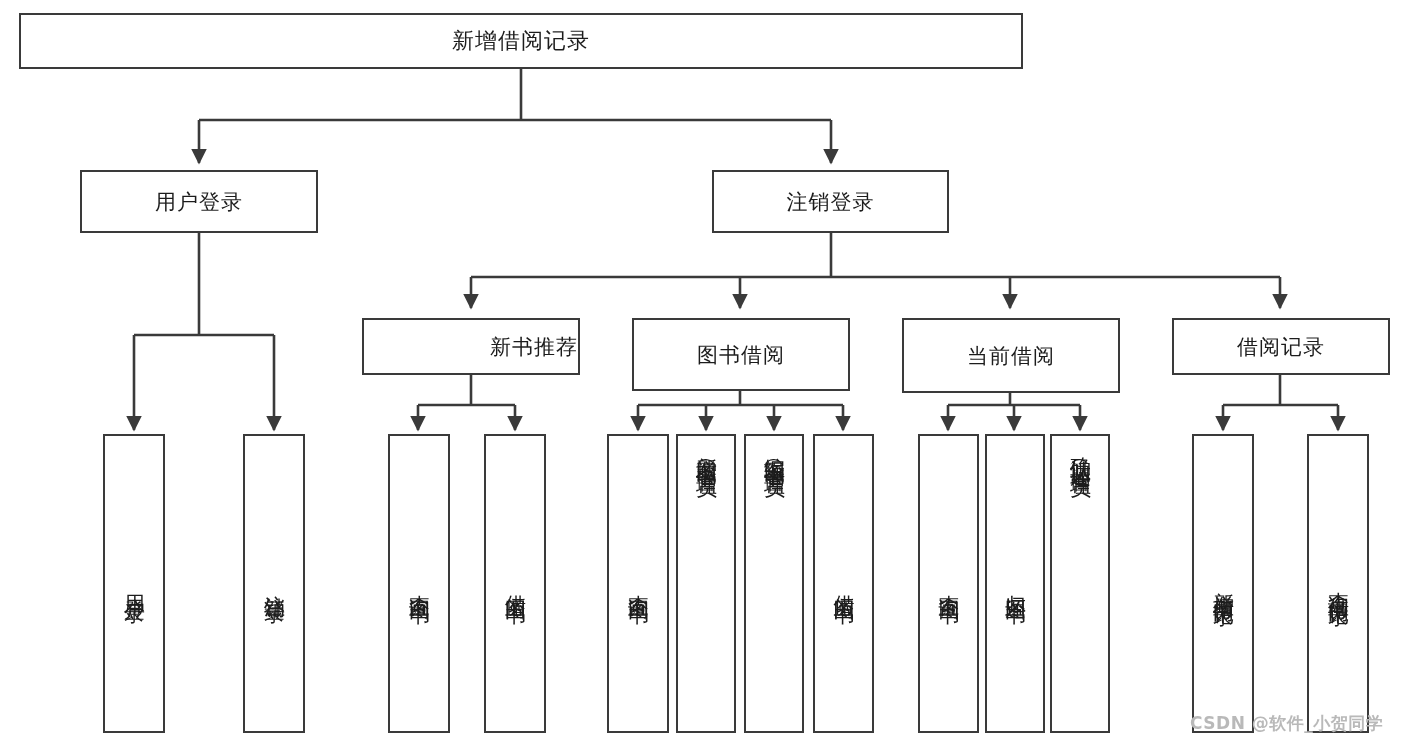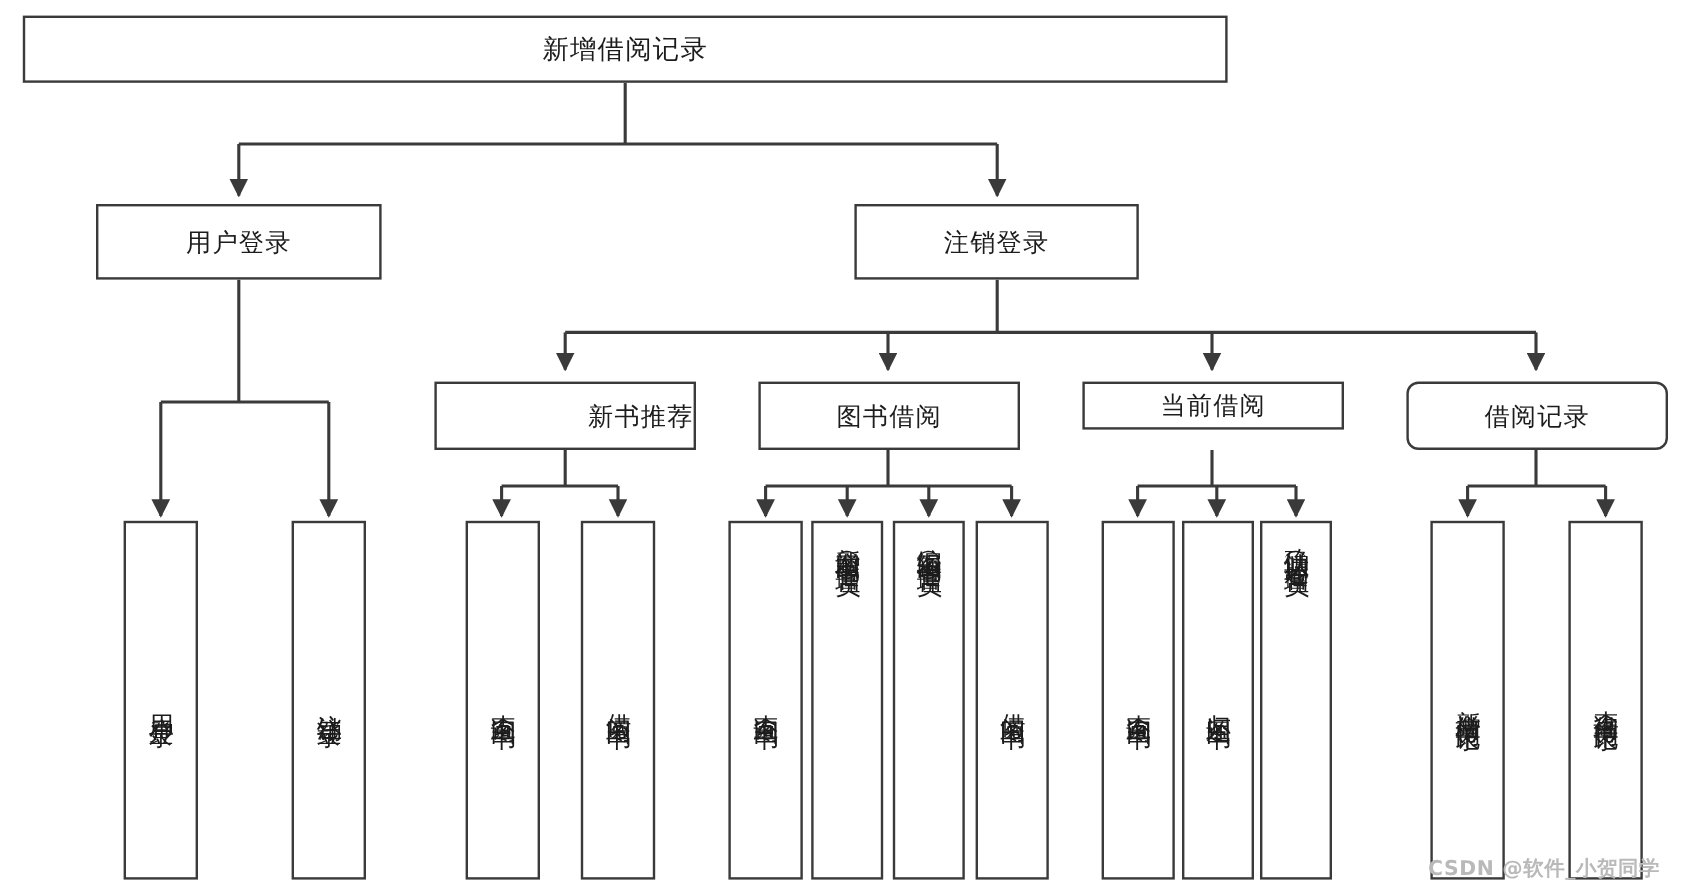--- a/index.html
+++ b/index.html
@@ -127,27 +127,27 @@
   <div class="node h" style="left:80px; top:170px; width:238px; height:63px;">
     <span>用户登录</span>
   </div>
   <div class="node h" style="left:712px; top:170px; width:237px; height:63px;">
     <span>注销登录</span>
   </div>
 
   <div class="node h" style="left:362px; top:318px; width:218px; height:57px;justify-content:flex-end;">
     <span>新书推荐</span>
   </div>
-  <div class="node h" style="left:632px; top:318px; width:218px; height:57px;">
+  <div class="node h" style="left:632px; top:318px; width:218px; height:73px;">
     <span>图书借阅</span>
   </div>
-  <div class="node h" style="left:902px; top:318px; width:218px; height:40px;">
+  <div class="node h" style="left:902px; top:318px; width:218px; height:75px;">
     <span>当前借阅</span>
   </div>
-  <div class="node h" style="left:1172px; top:318px; width:218px; height:57px;border-radius:10px;">
+  <div class="node h" style="left:1172px; top:318px; width:218px; height:57px;">
     <span>借阅记录</span>
   </div>
 
   <div class="node v" style="left:103px; top:434px; width:62px; height:299px;">
     <span class="vtext">用户登录</span>
   </div>
   <div class="node v" style="left:243px; top:434px; width:62px; height:299px;">
     <span class="vtext">注销登录</span>
   </div>
 

